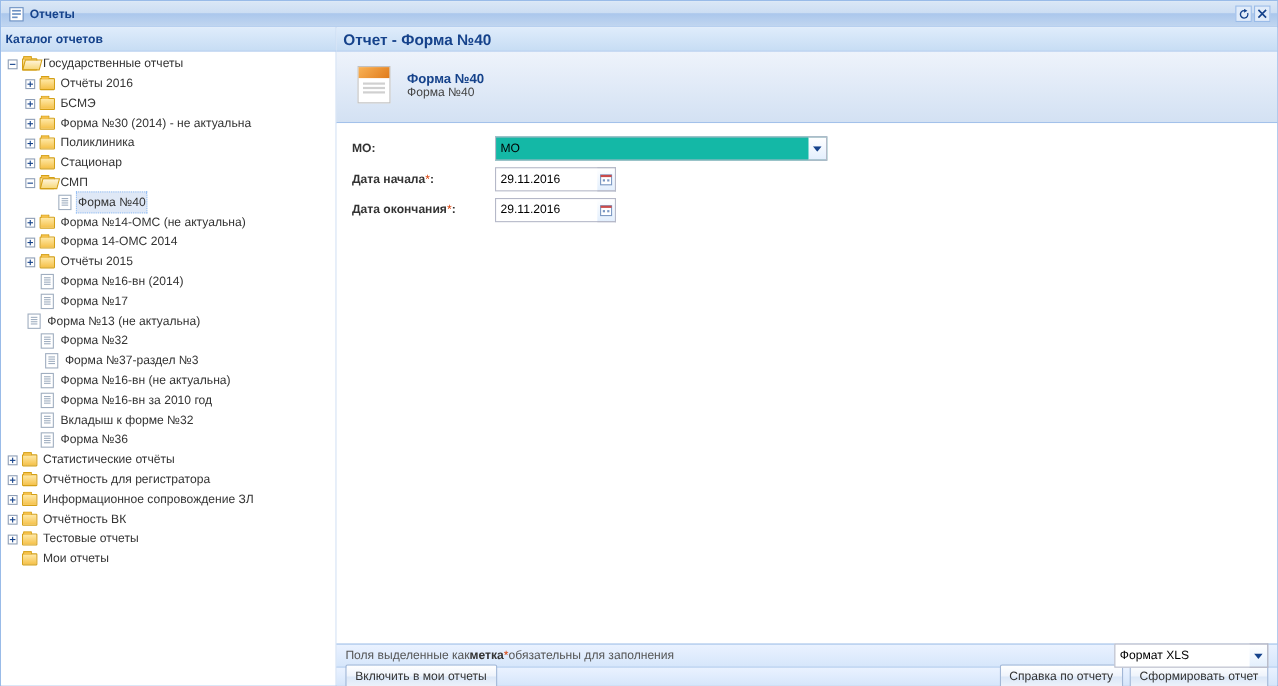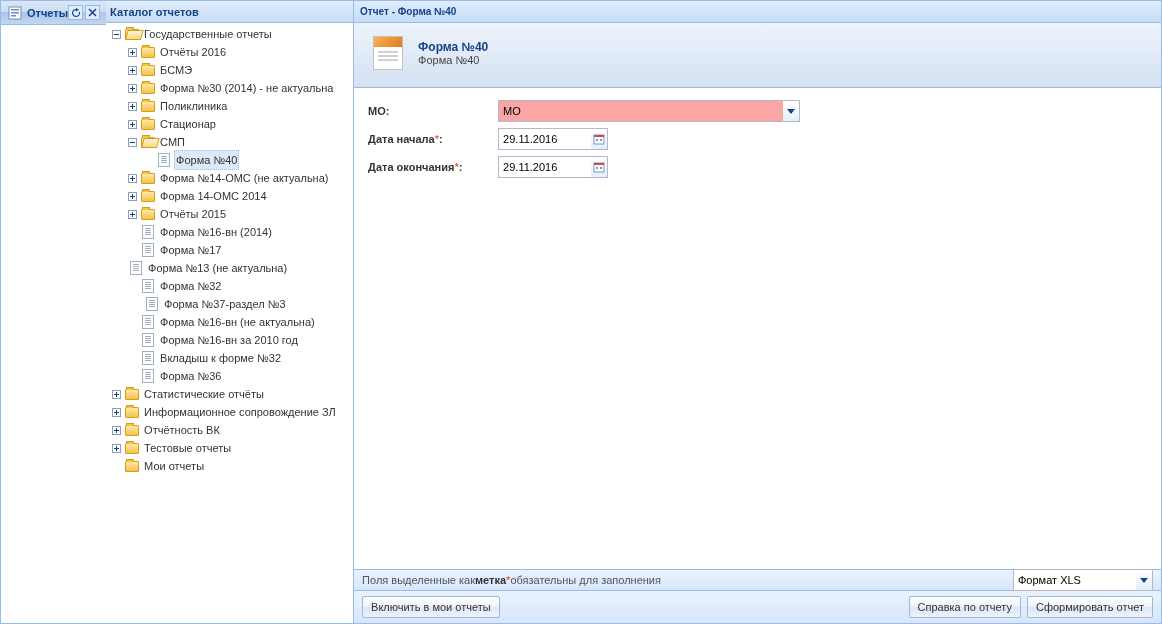--- a/index.html
+++ b/index.html
@@ -1,31 +1,31 @@
 <!DOCTYPE html>
 <html><head>
 <meta charset="utf-8">
 <style>
   * { box-sizing: border-box; }
   html, body { margin: 0; padding: 0; font-family: Tahoma, Arial, sans-serif; font-size: 11px; color: #333; }
   body { background: #dfe8f6; width: 1162px; height: 624px; overflow: hidden; }
 
-  .window { width: 1162px; height: 624px; border: 1px solid #99bbe8; background: #fff; display: flex; flex-direction: row; }
+  .window { width: 1162px; height: 624px; border: 1px solid #99bbe8; background: #fff; display: flex; flex-direction: column; }
 
   
   .title-bar { height: 24px; background: linear-gradient(to bottom, #dae7f6 0%, #cddef3 45%, #abc7ec 50%, #c1d6f0 100%); border-bottom: 1px solid #99bbe8; display: flex; align-items: center; padding: 0 6px; }
   .title-bar .title-icon { width: 16px; height: 16px; margin-right: 4px; display: flex; align-items: center; justify-content: center; }
   .title-bar .title-text { font-weight: bold; color: #15428b; flex: 1; font-size: 11px; }
   .title-bar .title-tools { display: flex; gap: 2px; }
   .tool-btn { width: 15px; height: 15px; border: 1px solid #99bbe8; background: #e1ecfa; display: flex; align-items: center; justify-content: center; cursor: pointer; color: #15428b; font-size: 10px; overflow: hidden; }
 
   .body-area { flex: 1; display: flex; min-height: 0; }
 
   
-  .left-panel { width: 248px; border-right: 1px solid #99bbe8; display: flex; flex-direction: column; background: #fff; }
+  .left-panel { width: 305px; border-right: 1px solid #99bbe8; display: flex; flex-direction: column; background: #fff; }
   .panel-header { height: 22px; line-height: 22px; padding: 0 4px; background: linear-gradient(to bottom, #dfecfb 0%, #c7ddf4 100%); border-bottom: 1px solid #99bbe8; color: #15428b; font-weight: bold; font-size: 11px; }
   .tree { flex: 1; overflow: auto; padding: 2px 0; background: #fff; }
 
   .tree-node { display: flex; align-items: center; height: 18px; line-height: 18px; white-space: nowrap; cursor: default; }
   .tree-node .toggle { width: 16px; height: 16px; display: inline-flex; align-items: center; justify-content: center; cursor: pointer; flex-shrink: 0; }
   .tree-node .toggle .box { width: 9px; height: 9px; border: 1px solid #8e9eb6; background: #fff; font-size: 9px; line-height: 7px; text-align: center; color: #15428b; font-weight: bold; position: relative; }
   .tree-node .toggle .box::before { content: ''; position: absolute; top: 3px; left: 1px; right: 1px; height: 1px; background: #15428b; }
   .tree-node .toggle.plus .box::after { content: ''; position: absolute; left: 3px; top: 1px; bottom: 1px; width: 1px; background: #15428b; }
   .tree-node .toggle.none { visibility: hidden; }
 
@@ -35,50 +35,50 @@
   .folder-open .folder-icon::after { content:''; position:absolute; left:-1px; bottom:-1px; width:14px; height:8px; background:linear-gradient(to bottom,#fff4d9 0%,#f7d87a 100%); border:1px solid #d4a017; transform:skewX(-15deg); transform-origin:bottom left; }
 
   .doc-icon { width: 12px; height: 14px; background: #fff; border: 1px solid #a0aec0; position: relative; }
   .doc-icon::before { content:''; position:absolute; left:2px; top:2px; right:2px; height:1px; background:#a0aec0; box-shadow: 0 2px 0 #a0aec0, 0 4px 0 #a0aec0, 0 6px 0 #a0aec0; }
 
   .node-label { padding: 0 2px; }
   .tree-node.selected .node-label { background: #dfe8f6; border: 1px dotted #98c0f4; padding: 0 1px; }
 
   
   .right-panel { flex: 1; display: flex; flex-direction: column; background: #fff; min-width: 0; }
-  .right-panel-header { height: 22px; line-height: 22px; padding: 0 6px; background: linear-gradient(to bottom, #dfecfb 0%, #c7ddf4 100%); border-bottom: 1px solid #99bbe8; color: #15428b; font-weight: bold; font-size: 10px; }
+  .right-panel-header { height: 22px; line-height: 22px; padding: 0 6px; background: linear-gradient(to bottom, #dfecfb 0%, #c7ddf4 100%); border-bottom: 1px solid #99bbe8; color: #15428b; font-weight: bold; font-size: 14px; }
 
   .report-head { padding: 10px 14px 14px; display: flex; align-items: center; border-bottom: 1px solid #99bbe8; background: linear-gradient(to bottom, #eef3fb 0%, #d3e1f3 100%); }
   .report-head .rh-icon { width: 40px; height: 40px; margin-right: 10px; display: flex; align-items: center; justify-content: center; }
   .rh-box { width: 30px; height: 34px; background: #fff; border: 1px solid #c0c0c0; position: relative; }
   .rh-box::before { content:''; position:absolute; top:0; left:0; right:0; height:10px; background:linear-gradient(135deg,#f9b256,#e07b1b); }
   .rh-box::after { content:''; position:absolute; left:4px; top:14px; right:4px; height:2px; background:#d0d0d0; box-shadow:0 4px 0 #d0d0d0, 0 8px 0 #d0d0d0; }
   .report-head .rh-text .rh-title { font-weight: bold; color: #15428b; font-size: 12px; }
   .report-head .rh-text .rh-sub { color: #444; }
 
   .form-area { flex: 1; padding: 12px 14px; background: #fff; overflow: auto; }
   .form-row { display: flex; align-items: center; margin-bottom: 6px; }
   .form-label { width: 130px; font-weight: bold; color: #333; }
   .form-label .star { color: #d83b01; font-weight: normal; }
 
   .idx-select { position: relative; width: 302px; height: 22px; }
-  .idx-select input { width: 100%; height: 22px; border: 1px solid #b5b8c8; background: #fca5a5; padding: 0 20px 0 4px; font: inherit; }
+  .idx-select input { width: 100%; height: 22px; border: 1px solid #b5b8c8; background: #14b8a6; padding: 0 20px 0 4px; font: inherit; }
   .idx-trigger { position: absolute; right: 0; top: 0; width: 17px; height: 22px; border:1px solid #b5b8c8; border-left:none; background: linear-gradient(to bottom,#fff,#e3effd); display:flex; align-items:center; justify-content:center; cursor:pointer; }
   .idx-trigger svg { width: 8px; height: 5px; }
 
   .idx-date { position: relative; width: 110px; height: 22px; }
   .idx-date input { width: 100%; height: 22px; border: 1px solid #b5b8c8; background: #fff; padding: 0 20px 0 4px; font: inherit; }
   .idx-date .cal-btn { position: absolute; right: 0; top: 0; width: 17px; height: 22px; border:1px solid #b5b8c8; border-left:none; background: linear-gradient(to bottom,#fff,#e3effd); display:flex; align-items:center; justify-content:center; cursor:pointer; }
   .cal-btn svg { width:12px; height:12px; }
 
   .note-bar { height: 22px; line-height: 22px; padding: 0 8px; border-top: 1px solid #99bbe8; border-bottom: 1px solid #99bbe8; background: linear-gradient(to bottom, #eaf2ff, #d6e6fb); display:flex; align-items:center; color:#555; }
   .note-bar .metka { font-weight: bold; color: #333; }
   .note-bar .star2 { color: #d83b01; }
 
-  .bottom-bar { height: 32px; padding: 4px 8px; background: linear-gradient(to bottom, #eaf2ff, #d6e6fb); display: flex; align-items: center; }
+  .bottom-bar { height: 16px; padding: 4px 8px; background: linear-gradient(to bottom, #eaf2ff, #d6e6fb); display: flex; align-items: center; }
   .btn { height: 22px; padding: 0 8px; border: 1px solid #a2b7d6; border-radius: 2px; background: linear-gradient(to bottom, #ffffff 0%, #eef3fb 48%, #dbe7f7 52%, #eef3fb 100%); cursor: pointer; font: inherit; color: #333; }
   .spacer { flex: 1; }
   .bottom-bar .btn + .btn { margin-left: 6px; }
 
   .format-wrap { width: 140px; margin-left: auto; }
   .format-sel { position: relative; width: 100%; height: 22px; }
   .format-sel input { width: 100%; height: 22px; border: 1px solid #b5b8c8; background: #fff; padding: 0 20px 0 4px; font: inherit; }
 </style>
 </head>
 <body>
@@ -309,20 +309,29 @@
             </span>
             <span class="node-label">Статистические отчёты</span>
           </div>
         <div class="tree-node" style="padding-left:2px">
             <span class="toggle plus">
               <span class="box"></span>
             </span>
             <span class="node-icon">
               <span class="folder-icon"></span>
             </span>
+            <span class="node-label">Отчётность для регистратора</span>
+          </div>
+        <div class="tree-node" style="padding-left:2px">
+            <span class="toggle plus">
+              <span class="box"></span>
+            </span>
+            <span class="node-icon">
+              <span class="folder-icon"></span>
+            </span>
             <span class="node-label">Информационное сопровождение ЗЛ</span>
           </div>
         <div class="tree-node" style="padding-left:2px">
             <span class="toggle plus">
               <span class="box"></span>
             </span>
             <span class="node-icon">
               <span class="folder-icon"></span>
             </span>
             <span class="node-label">Отчётность ВК</span>

